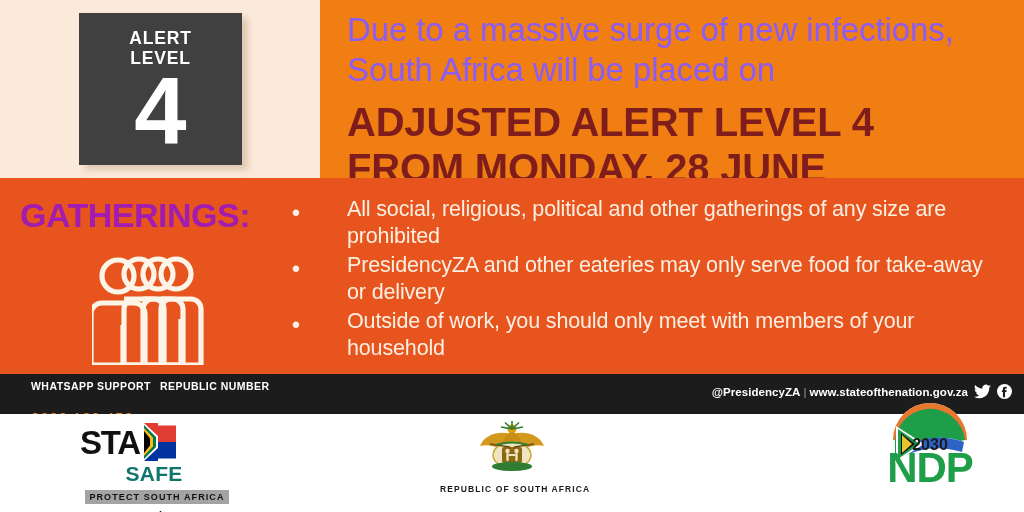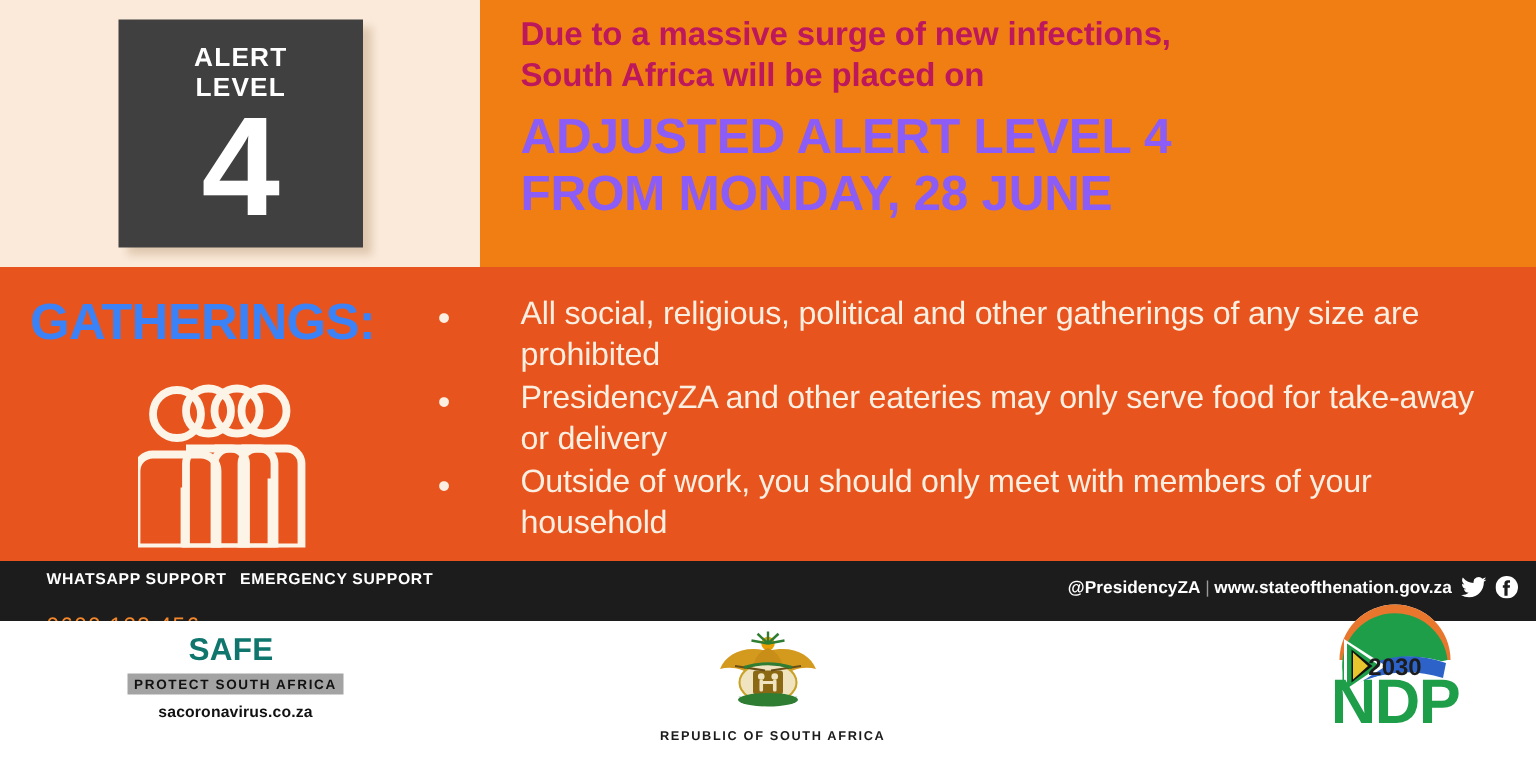--- a/index.html
+++ b/index.html
@@ -26,33 +26,33 @@
     font-size:17.5px; font-weight:bold; letter-spacing:0.8px;
     line-height:1.12; padding-top:16px; color:#FFFFFF;
   }
   .alert-number {
     font-size:94px; font-weight:bold; line-height:0.88;
     margin-top:2px; color:#FFFFFF;
   }
 
   .headline-wrap { position:absolute; left:347px; top:10px; width:660px; }
   .headline-lead {
-    color:#be185d; font-size:22px; line-height:1.22; font-weight:bold;
+    color:#8b5cf6; font-size:33px; line-height:1.22; font-weight:normal;
     letter-spacing:-0.1px;
   }
   .headline-main {
-    color:#8b5cf6; font-size:33px; line-height:1.17; font-weight:bold;
+    color:#7f1d1d; font-size:40px; line-height:1.17; font-weight:bold;
     letter-spacing:-0.2px; margin-top:8px;
   }
 
   
   .mid-band { position:absolute; left:0; top:178px; width:1024px; height:196px; background:#E8541E; }
   .gather-title {
     position:absolute; left:20px; top:196px; width:270px;
-    color:#3b82f6; font-size:34px; font-weight:bold; letter-spacing:-0.5px;
+    color:#a21caf; font-size:34px; font-weight:bold; letter-spacing:-0.5px;
     text-align:left;
   }
   .people-icon { position:absolute; left:92px; top:247px; width:116px; height:118px; }
 
   .bullets { position:absolute; left:286px; top:196px; width:700px; }
   .bullet-row { display:flex; align-items:flex-start; margin-bottom:2px; }
   .bullet-dot {
     flex:0 0 auto; width:20px; color:#FBEFE2; font-size:24px; line-height:1.0;
     text-align:center; padding-top:5px;
   }
@@ -177,21 +177,21 @@
   </div>
 
   <div class="dark-bar"></div>
 
   <div class="contact-block wa-block">
     <div class="contact-label">WHATSAPP SUPPORT</div>
     <div class="contact-number">0600 123 456</div>
   </div>
 
   <div class="contact-block em-block">
-    <div class="contact-label">EMERGENCY SUPPORT</div>
+    <div class="contact-label">REPUBLIC NUMBER</div>
   </div>
 
   <div class="social-line">
     <span>@PresidencyZA</span><span class="social-sep">|</span><span>www.stateofthenation.gov.za</span>
   </div>
 
   <div class="social-icons">
     <span>
       <svg width="17" height="15" viewBox="0 0 24 20" aria-hidden="true">
         <path fill="#FFFFFF" d="M24 2.6a9.8 9.8 0 0 1-2.8.8A4.9 4.9 0 0 0 23.3.7a9.8 9.8 0 0 1-3.1 1.2A4.9 4.9 0 0 0 11.8 6a13.9 13.9 0 0 1-10.1-5.1 4.9 4.9 0 0 0 1.5 6.5A4.8 4.8 0 0 1 1 6.8v.1a4.9 4.9 0 0 0 3.9 4.8 4.9 4.9 0 0 1-2.2.1 4.9 4.9 0 0 0 4.6 3.4A9.9 9.9 0 0 1 0 17.3 13.9 13.9 0 0 0 7.5 19.5c9.1 0 14-7.5 14-14v-.7A9.9 9.9 0 0 0 24 2.6z"></path>
@@ -201,20 +201,35 @@
       <svg width="15" height="15" viewBox="0 0 24 24" aria-hidden="true">
         <circle cx="12" cy="12" r="12" fill="#FFFFFF"></circle>
         <path fill="#1C1C1C" d="M15.2 12.6h-2.3V21h-3.4v-8.4H7.8V9.8h1.7V8.1c0-2.3 1-3.6 3.7-3.6h2.3v2.8h-1.4c-1 0-1.1.4-1.1 1.1v1.4h2.5l-.3 2.8z"></path>
       </svg>
     </span>
   </div>
 
   <div class="logo-strip"></div>
 
   <div class="staysafe">
+    <div class="ss-wordmark">
+      <div class="ss-stay">STA</div>
+      <div class="ss-flag">
+        <svg viewBox="0 0 32 38" width="32" height="38" aria-hidden="true">
+          <rect x="0" y="0" width="32" height="19" fill="#E03C31"></rect>
+          <rect x="0" y="19" width="32" height="19" fill="#0033A0"></rect>
+          <polygon points="0,0 14,13 14,25 0,38 0,28 6,19 0,10" fill="#FFFFFF"></polygon>
+          <polygon points="0,2 12,14 12,24 0,36 0,29 5,19 0,9" fill="#007A4D"></polygon>
+          <polygon points="0,5 9,14.5 9,23.5 0,33" fill="#FFB81C"></polygon>
+          <polygon points="0,8 6,15.5 6,22.5 0,30" fill="#000000"></polygon>
+          <rect x="14" y="0" width="18" height="2.5" fill="#FFFFFF"></rect>
+          <rect x="14" y="35.5" width="18" height="2.5" fill="#FFFFFF"></rect>
+        </svg>
+      </div>
+    </div>
     <div class="ss-safe">SAFE</div>
     <div><span class="ss-protect">PROTECT SOUTH AFRICA</span></div>
     <div class="ss-url">sacoronavirus.co.za</div>
   </div>
 
   <div class="coat">
     <svg viewBox="0 0 100 56" width="100" height="56" aria-hidden="true">
 
       <g>
         <circle cx="50" cy="9" r="4.5" fill="#E8A000"></circle>

